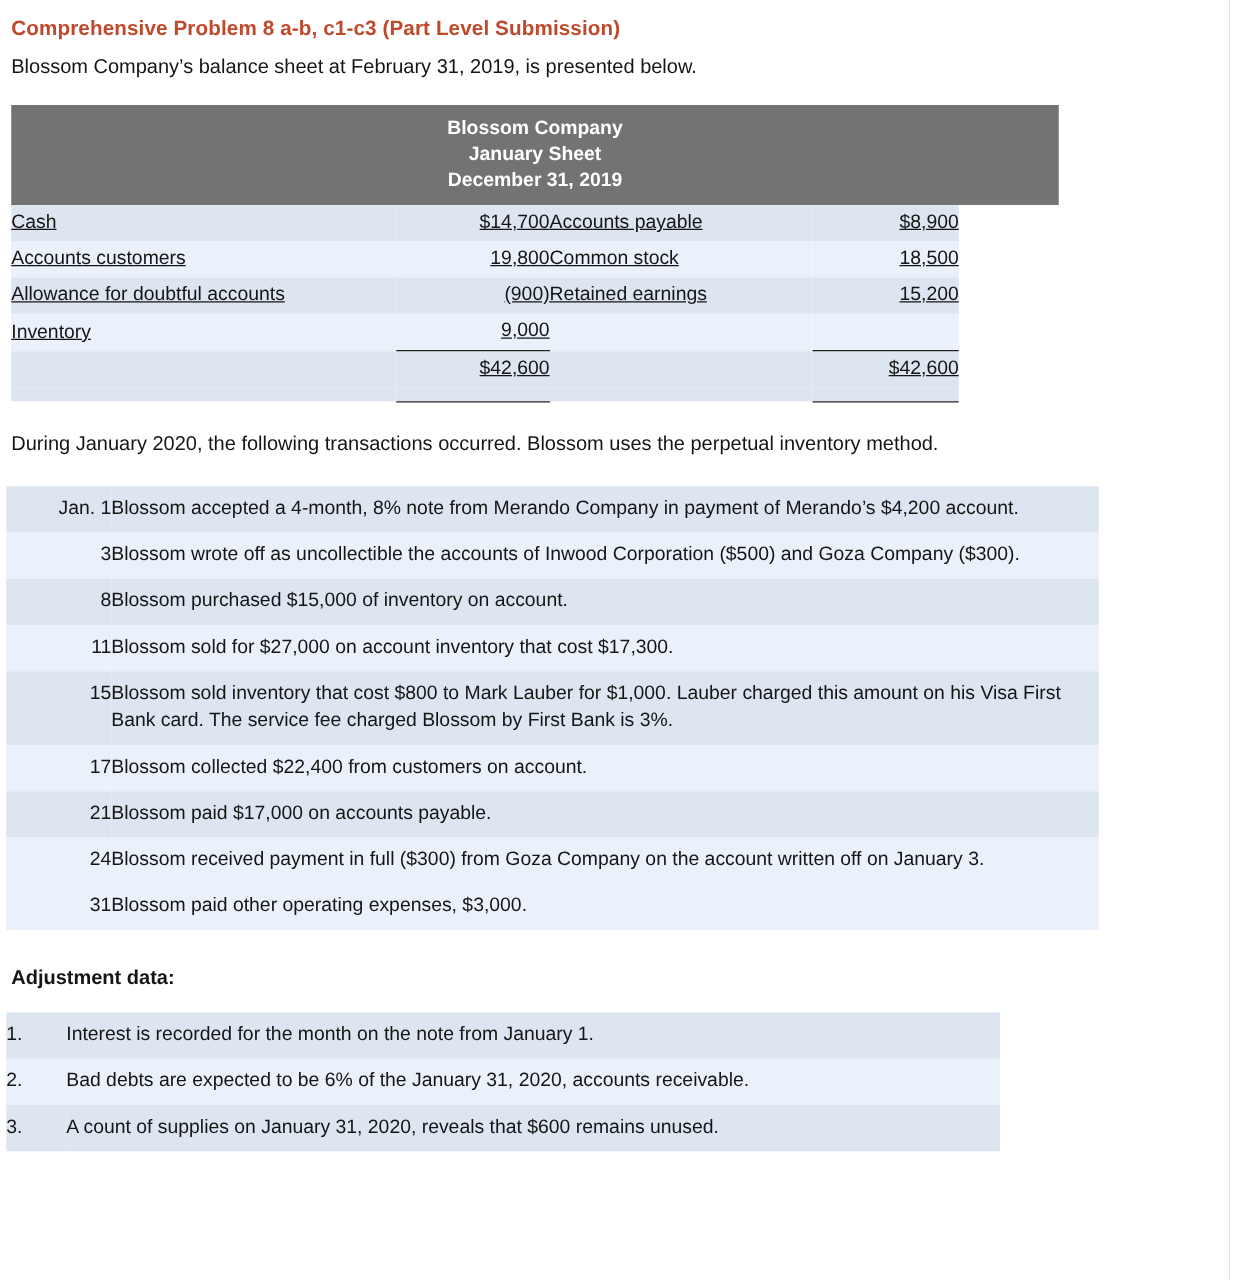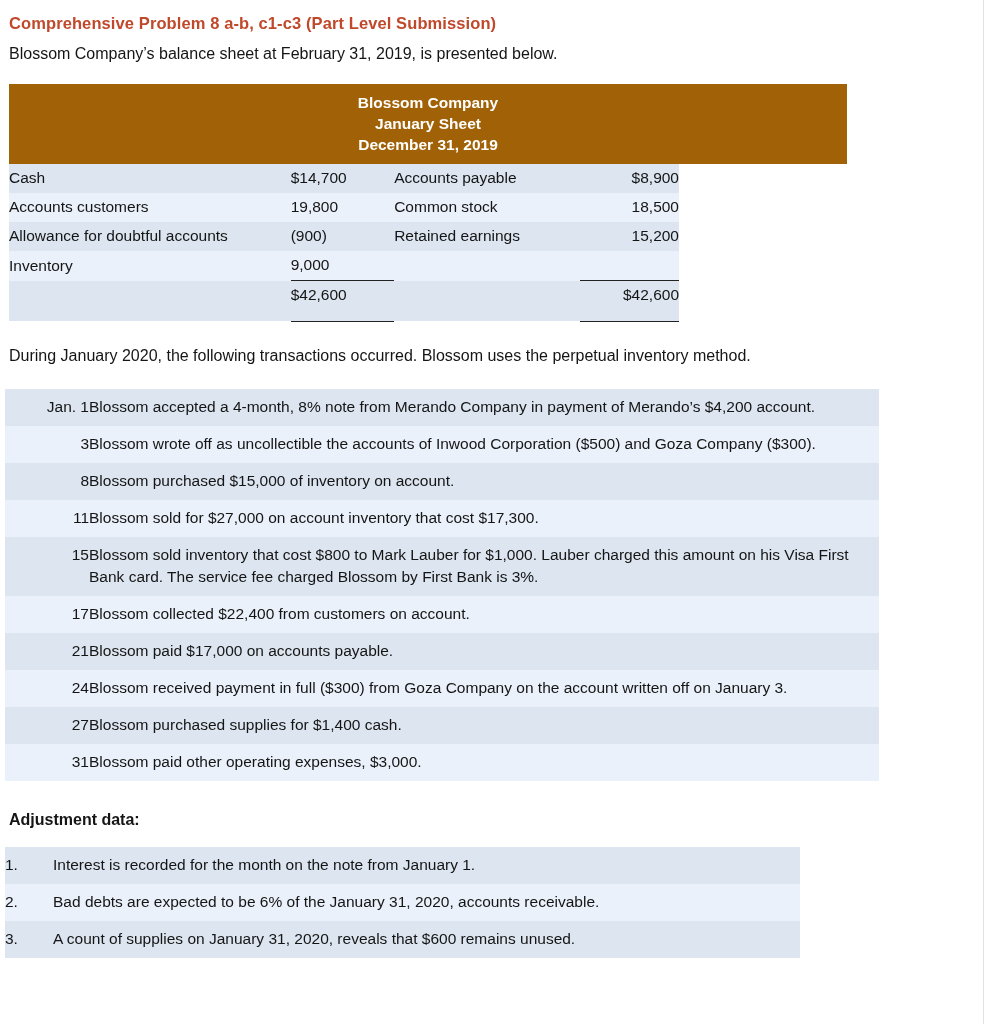--- a/index.html
+++ b/index.html
@@ -45,43 +45,44 @@
     margin: 12px 0 0 9px;
     color: #151515;
   }
 
   
   .bs-wrap {
     margin: 21px 0 0 9px;
     width: 838px;
   }
   .bs-header {
-    background: #a16207;
+    background: #737373;
     color: #ffffff;
     text-align: center;
     font-weight: bold;
     font-size: 15.5px;
     line-height: 21px;
     padding: 8px 0 9px 0;
   }
   table.bs {
     border-collapse: collapse;
-    width: 670px;
-    font-size: 15.5px;
+    width: 758px;
+    font-size: 15.5px;
+    text-decoration: underline;
   }
   table.bs td {
     padding: 5px 0 6px 0;
     vertical-align: bottom;
     white-space: nowrap;
   }
   table.bs tr.odd td { background: #dce5f0; }
   table.bs tr.even td { background: #eaf1fa; }
 
   td.bs-label      { width: 330px; padding-left: 4px; }
-  td.bs-amt        { width: 140px; padding-right: 14px; }
+  td.bs-amt        { width: 140px; text-align: right; padding-right: 14px; }
   td.bs-label2     { width: 232px; padding-left: 10px; }
   td.bs-amt2       { width: 132px; text-align: right; padding-right: 4px; }
 
   .rule-top  { border-top: 1.5px solid #222 !important; }
   .dbl-under-spacer {
     height: 3px;
     border-bottom: 1.5px solid #222 !important;
     padding: 0 !important;
   }
 
@@ -233,24 +234,20 @@
         <td class="txn-desc">Blossom collected $22,400 from customers on account.</td>
       </tr>
       <tr class="odd">
         <td class="txn-date">21</td>
         <td class="txn-desc">Blossom paid $17,000 on accounts payable.</td>
       </tr>
       <tr class="even">
         <td class="txn-date">24</td>
         <td class="txn-desc">Blossom received payment in full ($300) from Goza Company on the account written off on January 3.</td>
       </tr>
-      <tr class="odd">
-        <td class="txn-date">27</td>
-        <td class="txn-desc">Blossom purchased supplies for $1,400 cash.</td>
-      </tr>
       <tr class="even">
         <td class="txn-date">31</td>
         <td class="txn-desc">Blossom paid other operating expenses, $3,000.</td>
       </tr>
     </tbody>
   </table>
 
   <div class="adj-title">Adjustment data:</div>
 
   <table class="adj">

